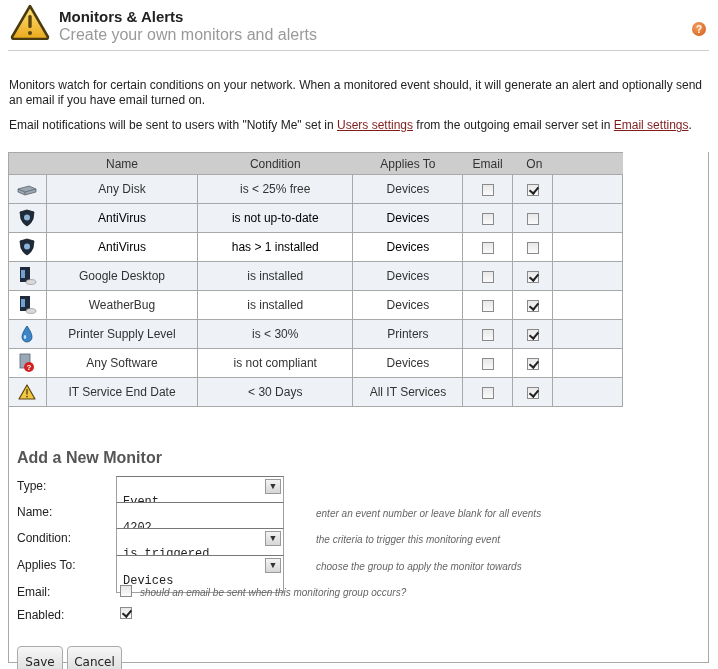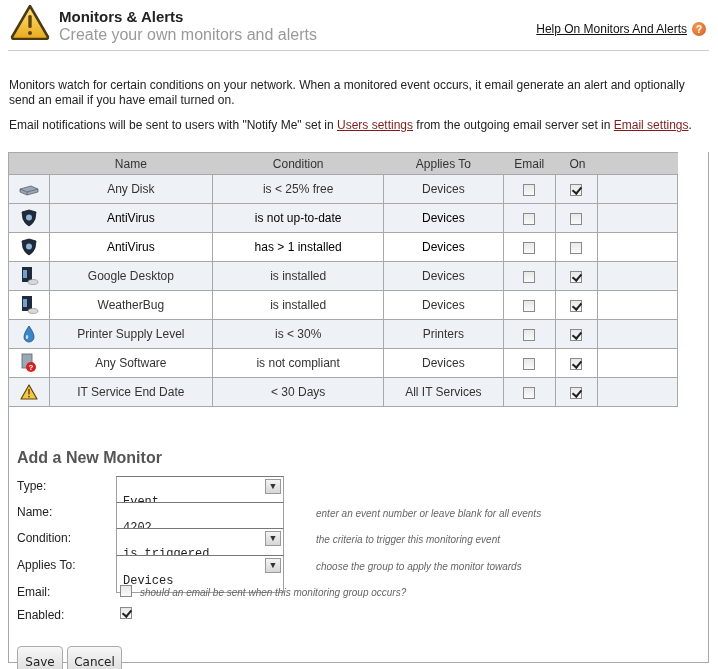--- a/index.html
+++ b/index.html
@@ -11,21 +11,21 @@
   .help { position: absolute; right: 12px; top: 22px; font-size: 12px; display: flex; align-items: center; }
   .help a { color: #111; text-decoration: underline; }
   .help-icon { width: 14px; height: 14px; border-radius: 50%; background: radial-gradient(circle at 40% 35%, #f6a15a, #d0551a); color: #fff; font-size: 10px; font-weight: bold; display: inline-flex; align-items: center; justify-content: center; margin-left: 5px; }
   .divider { position: absolute; left: 8px; top: 50px; width: 701px; height: 1px; background: #ccc; }
   .para { position: absolute; left: 9px; font-size: 12px; line-height: 15px; color: #222; width: 700px; }
   .para a { color: #7f1d1d; text-decoration: underline; }
   .p1 { top: 78px; }
   .p2 { top: 118px; }
 
   .box { position: absolute; left: 8px; top: 152px; width: 701px; height: 511px; border: 1px solid #a8a8a8; border-top: none; }
-  table.mon { position: absolute; left: 8px; top: 152px; width: 670px; border-collapse: collapse; font-size: 12px; padding-left: 36px; }
+  table.mon { position: absolute; left: 8px; top: 152px; width: 615px; border-collapse: collapse; font-size: 12px; padding-left: 36px; }
   table.mon th { background: #cdcdcd; height: 22px; font-weight: normal; color: #333; border-top: 1px solid #a8a8a8; padding: 0; }
   table.mon td { height: 29px; border: 1px solid #a8a8a8; text-align: center; padding: 0; color: #333; }
   table.mon tr.odd td { background: #eef2f7; }
   table.mon tr.even td { background: #fff; }
   table.mon tr.disabled td.txt { color: #000000; }
   .cb { display: inline-block; width: 12px; height: 12px; border: 1px solid #8a8a8a; background: linear-gradient(#e8e8e8, #fafafa); vertical-align: middle; position: relative; }
   .cb.checked::after { content: ""; position: absolute; left: 3px; top: 0px; width: 4px; height: 7px; border: solid #222; border-width: 0 2px 2px 0; transform: rotate(40deg); }
   .ico { display: inline-block; vertical-align: middle; }
 
   .form-title { position: absolute; left: 17px; top: 449px; font-size: 16px; font-weight: bold; color: #555; }
@@ -45,26 +45,25 @@
         <stop offset="1" stop-color="#e9a91c"></stop>
       </linearGradient>
     </defs>
   <path d="M20 2 L38 33 Q38 35 36 35 L4 35 Q2 35 2 33 Z" fill="url(#wg)" stroke="#4a3a10" stroke-width="2.5" stroke-linejoin="round"></path>
   <rect x="18.3" y="11" width="3.4" height="13" rx="1.5" fill="#5a4410"></rect>
   <circle cx="20" cy="29" r="2" fill="#5a4410"></circle>
 </svg>
 <div class="title">Monitors &amp; Alerts</div>
 <div class="subtitle">Create your own monitors and alerts</div>
 <div class="help">
-  <a href="#">Help On Monitors And Alerts</a>
   <span class="help-icon">?</span>
 </div>
 <div class="divider"></div>
 
-<div class="para p1">Monitors watch for certain conditions on your network. When a monitored event occurs, it email generate an alert and optionally send an email if you have email turned on.</div>
+<div class="para p1">Monitors watch for certain conditions on your network. When a monitored event should, it will generate an alert and optionally send an email if you have email turned on.</div>
 <div class="para p2">
   <span>Email notifications will be sent to users with "Notify Me" set in </span><a href="#">Users settings</a><span> from the outgoing email server set in </span><a href="#">Email settings</a><span>.</span>
 </div>
 
 <div class="box"></div>
 
 <table class="mon">
   <colgroup>
     <col style="width:42px">
       <col style="width:171px">

